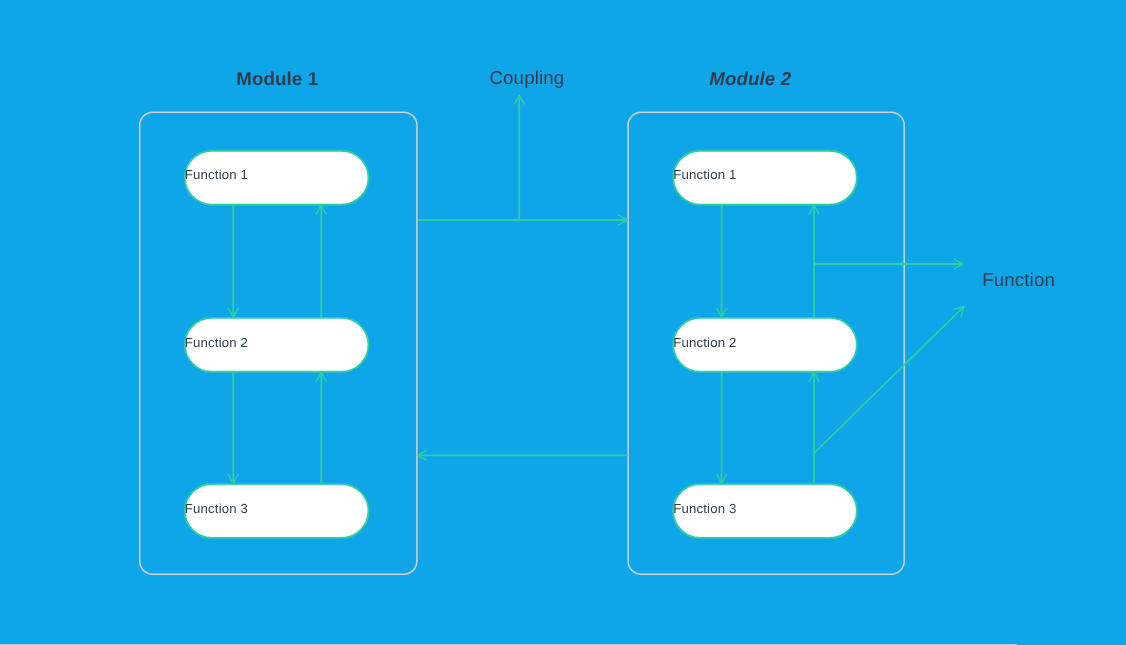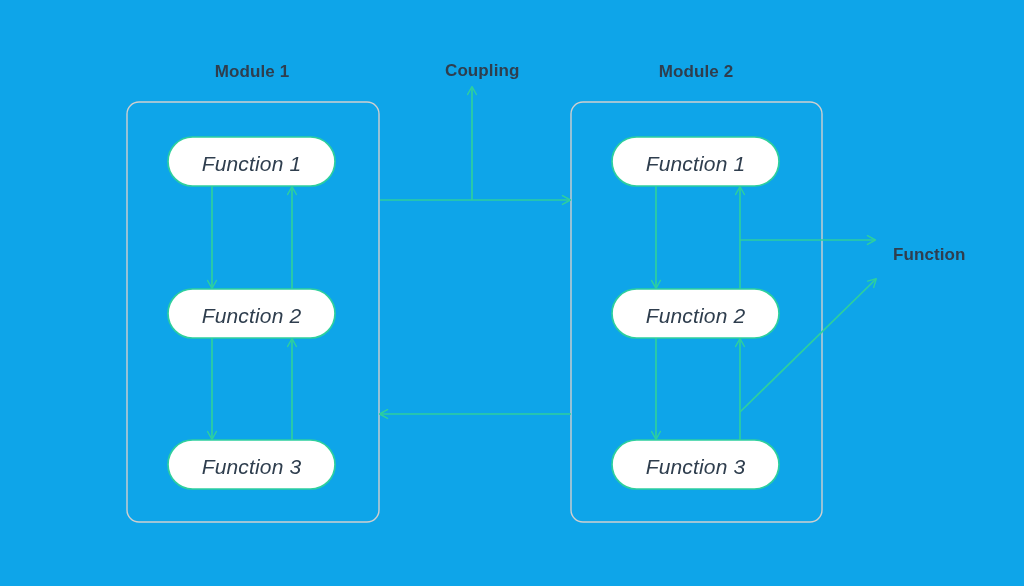--- a/index.html
+++ b/index.html
@@ -32,34 +32,32 @@
     font-size: 17px;
     font-weight: 700;
     color: #2f3e4e;
     letter-spacing: 0.1px;
     text-align: center;
     white-space: nowrap;
   }
   .edge-label {
     position: absolute;
     font-size: 17px;
-    font-weight: 700;
+    font-weight: 400;
     color: #2f3e4e;
     letter-spacing: 0.1px;
     white-space: nowrap;
   }
   .fn-label {
     position: absolute;
-    font-size: 21px;
+    font-size: 12px;
     font-weight: 400;
     color: #2f3e4e;
     letter-spacing: 0.15px;
     white-space: nowrap;
-    text-align: center;
-    font-style: italic;
   }
 </style>
 </head>
 <body>
 
 <div id="canvas">
 
   <svg id="diagram-svg" viewBox="0 0 1024 586" xmlns="http://www.w3.org/2000/svg">
     <defs>
       <marker id="arrow-teal" viewBox="0 0 12 12" refX="9.4" refY="6" markerWidth="11" markerHeight="11" orient="auto-start-reverse" markerUnits="userSpaceOnUse">
@@ -105,21 +103,21 @@
       <rect x="168" y="440" width="167" height="49" rx="24.5" ry="24.5" fill="#ffffff" stroke="#2ecf9e" stroke-width="1.7"></rect>
     </g>
     <g>
       <rect x="612" y="137" width="167" height="49" rx="24.5" ry="24.5" fill="#ffffff" stroke="#2ecf9e" stroke-width="1.7"></rect>
       <rect x="612" y="289" width="167" height="49" rx="24.5" ry="24.5" fill="#ffffff" stroke="#2ecf9e" stroke-width="1.7"></rect>
       <rect x="612" y="440" width="167" height="49" rx="24.5" ry="24.5" fill="#ffffff" stroke="#2ecf9e" stroke-width="1.7"></rect>
     </g>
   </svg>
 
   <div class="module-title" style="left:177px; top:62px; width:150px;">Module 1</div>
-  <div class="module-title" style="left:621px; top:62px; width:150px;">Module 2</div>
+  <div class="module-title" style="left:607px; top:62px; width:150px;font-style:italic;">Module 2</div>
 
   <div class="edge-label" style="left:445px; top:61px;">Coupling</div>
   <div class="edge-label" style="left:893px; top:245px;">Function</div>
 
   <div class="fn-label" style="left:168px; top:152px; width:167px;">Function 1</div>
   <div class="fn-label" style="left:168px; top:304px; width:167px;">Function 2</div>
   <div class="fn-label" style="left:168px; top:455px; width:167px;">Function 3</div>
 
   <div class="fn-label" style="left:612px; top:152px; width:167px;">Function 1</div>
   <div class="fn-label" style="left:612px; top:304px; width:167px;">Function 2</div>

